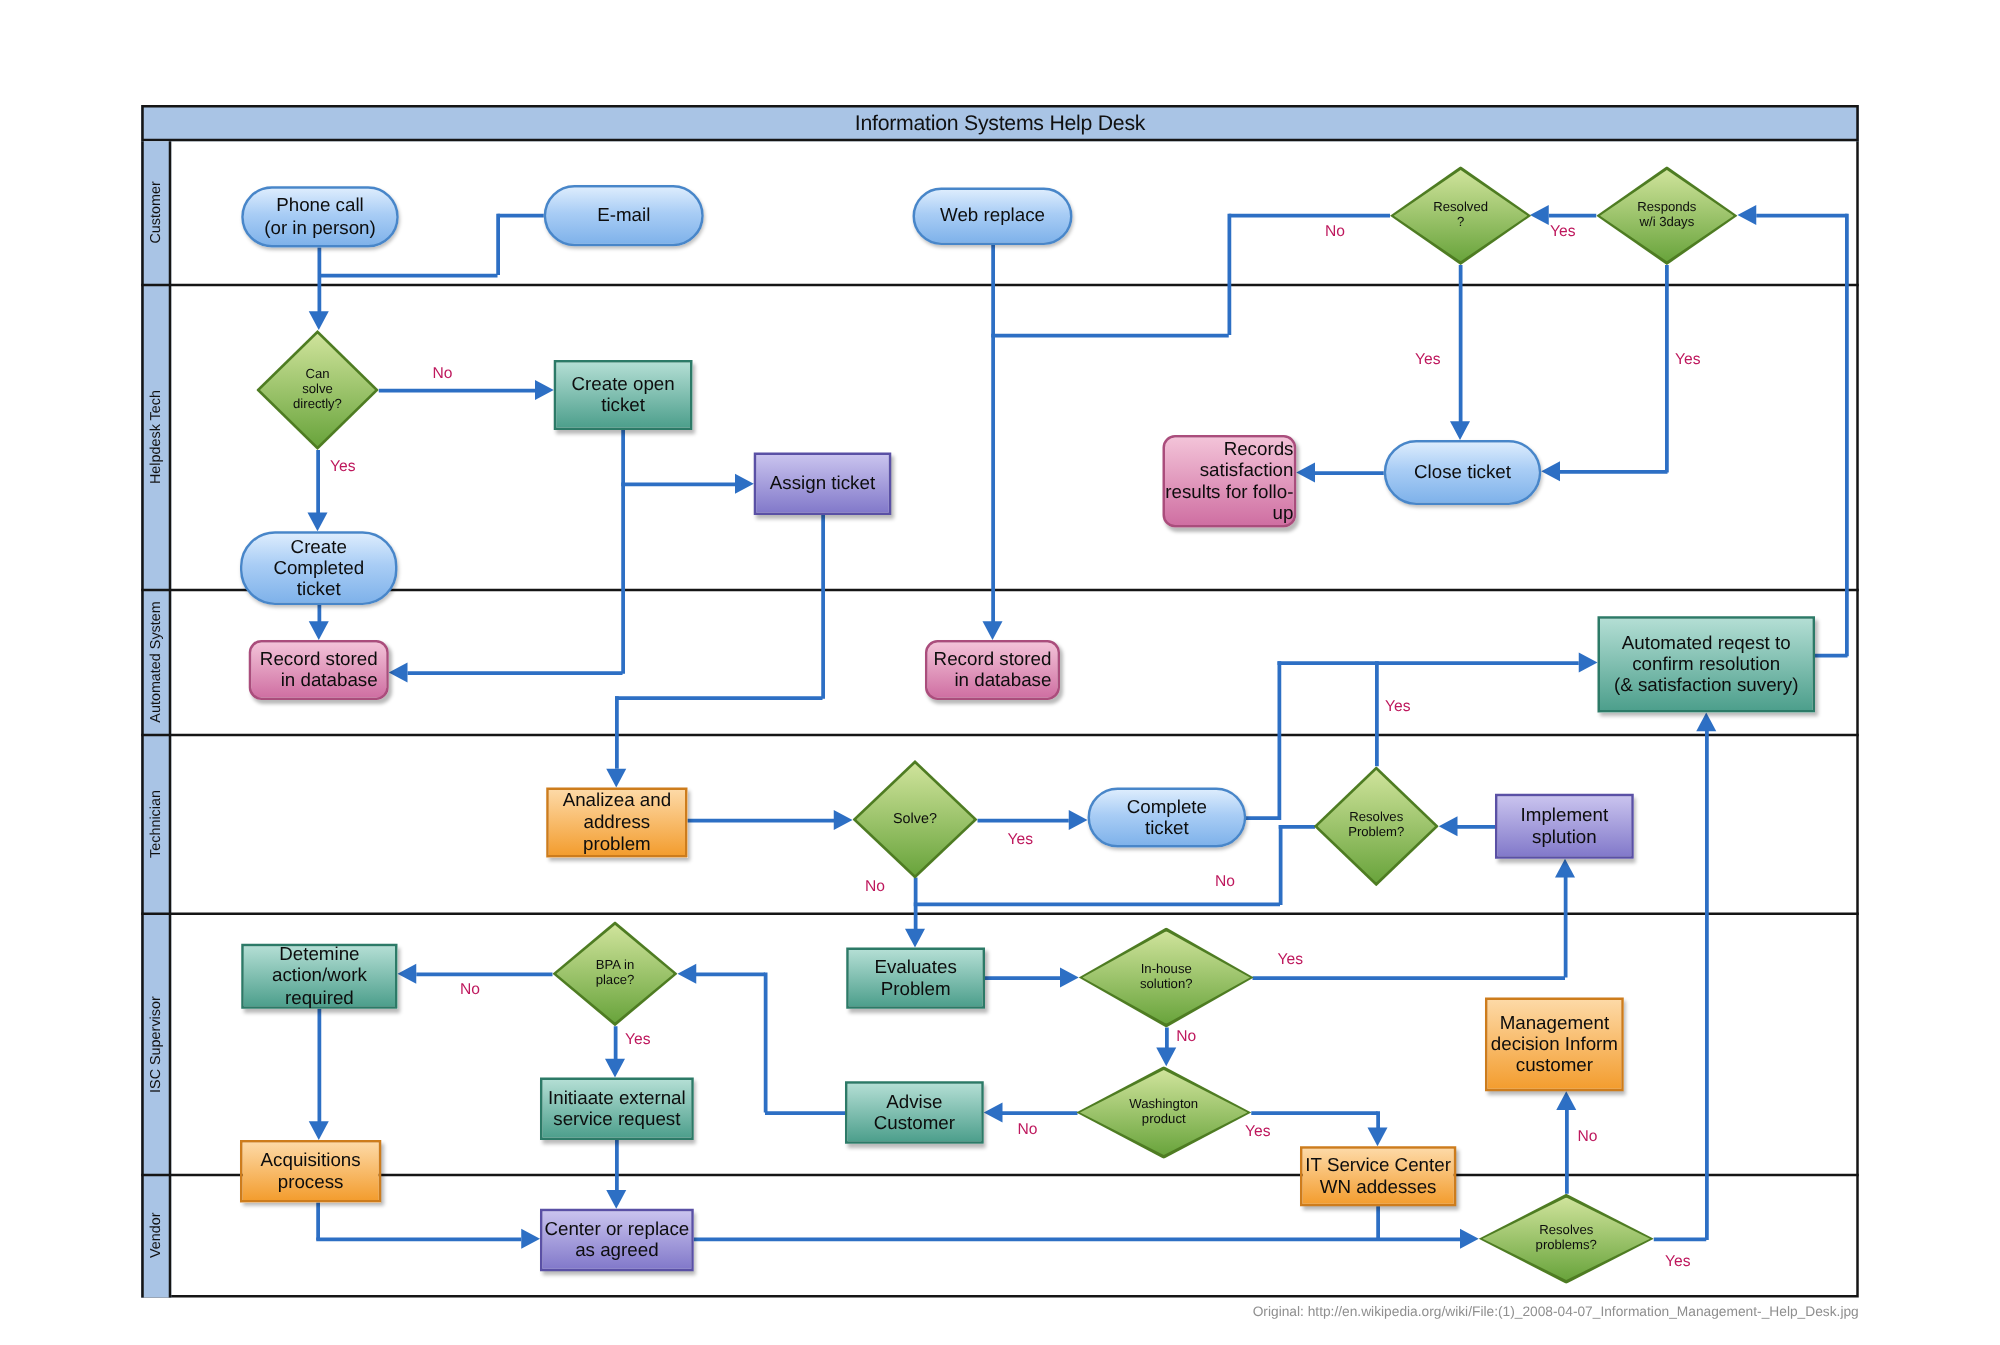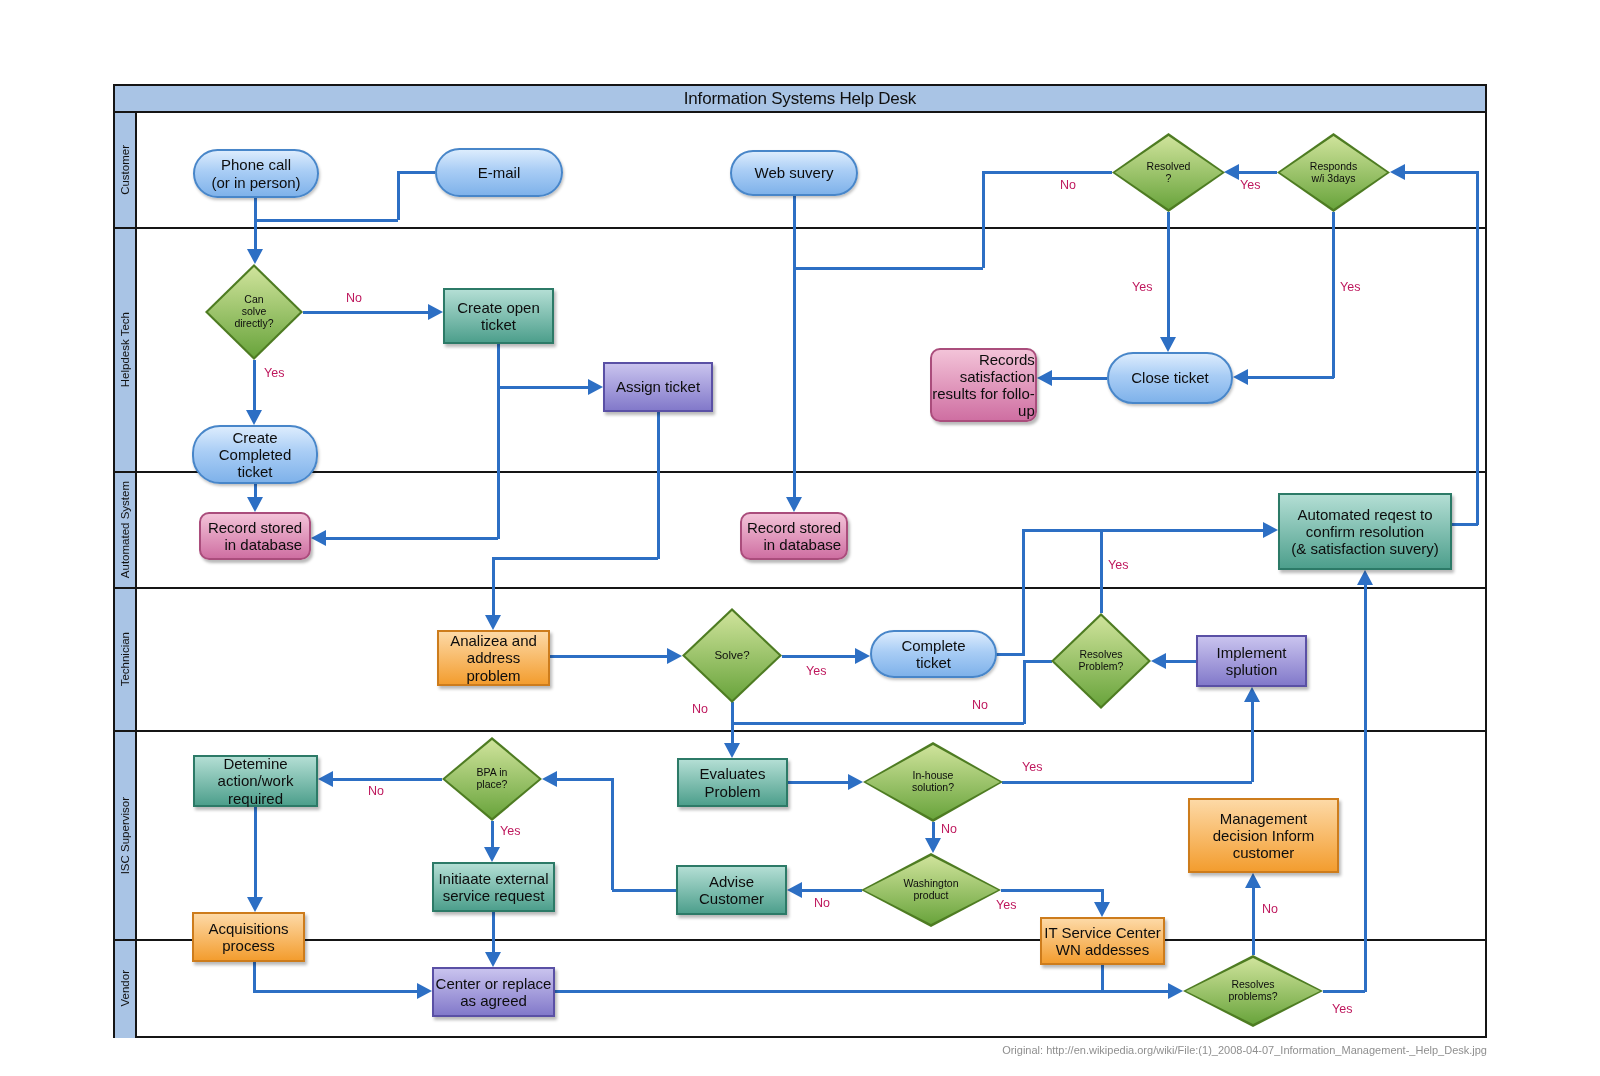--- a/index.html
+++ b/index.html
@@ -237,21 +237,21 @@
   <div class="elabel" style="left:814px;top:896px">No</div>
   <div class="elabel" style="left:996px;top:898px">Yes</div>
   <div class="elabel" style="left:368px;top:784px">No</div>
   <div class="elabel" style="left:500px;top:824px">Yes</div>
   <div class="elabel" style="left:1262px;top:902px">No</div>
   <div class="elabel" style="left:1332px;top:1002px">Yes</div>
 
   <div class="node pill" style="left:193px;top:149px;width:126px;height:49px">Phone call
 (or in person)</div>
   <div class="node pill" style="left:435px;top:148px;width:128px;height:49px">E-mail</div>
-  <div class="node pill" style="left:730px;top:150px;width:128px;height:46px">Web suvery</div>
+  <div class="node pill" style="left:730px;top:150px;width:128px;height:46px">Web replace</div>
 
   <div class="diamond" style="left:1112px;top:133px;width:113px;height:79px">
     <div class="dfill"></div>
     <span class="dlabel">Resolved
 ?</span>
   </div>
   <div class="diamond" style="left:1277px;top:133px;width:113px;height:79px">
     <div class="dfill"></div>
     <span class="dlabel">Responds
 w/i 3days</span>
@@ -317,21 +317,21 @@
   </div>
   <div class="node rect teal" style="left:432px;top:862px;width:123px;height:50px">Initiaate external
 service request</div>
   <div class="node rect teal" style="left:676px;top:865px;width:111px;height:50px">Advise
 Customer</div>
   <div class="diamond" style="left:861px;top:853px;width:140px;height:74px">
     <div class="dfill"></div>
     <span class="dlabel">Washington
 product</span>
   </div>
-  <div class="node rect orange" style="left:1188px;top:798px;width:151px;height:75px">Management
+  <div class="node rect orange" style="left:1188px;top:798px;width:111px;height:75px">Management
 decision Inform
 customer</div>
   <div class="node rect orange" style="left:1040px;top:917px;width:125px;height:48px">IT Service Center
 WN addesses</div>
   <div class="node rect orange" style="left:192px;top:912px;width:113px;height:50px">Acquisitions
 process</div>
 
   <div class="node rect purple" style="left:432px;top:967px;width:123px;height:50px">Center or replace
 as agreed</div>
   <div class="diamond" style="left:1183px;top:955px;width:140px;height:72px">

